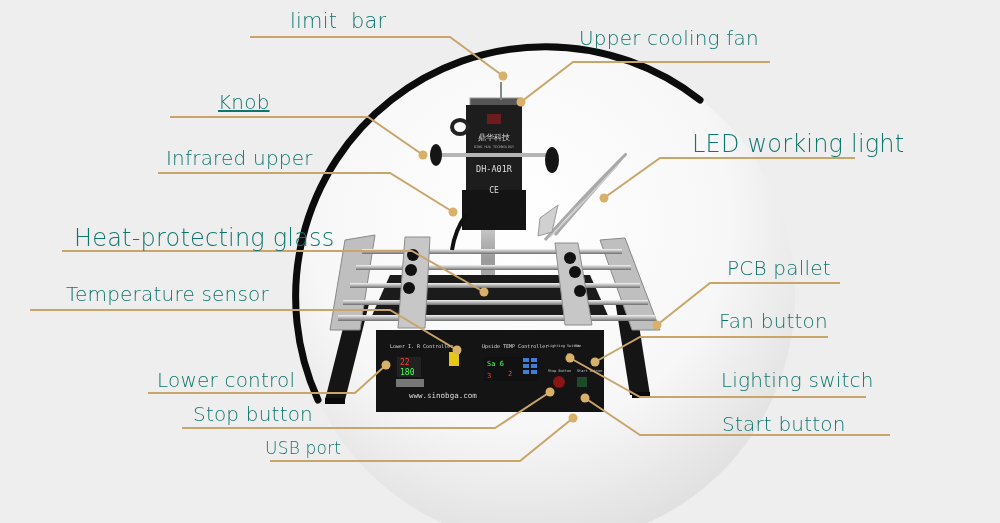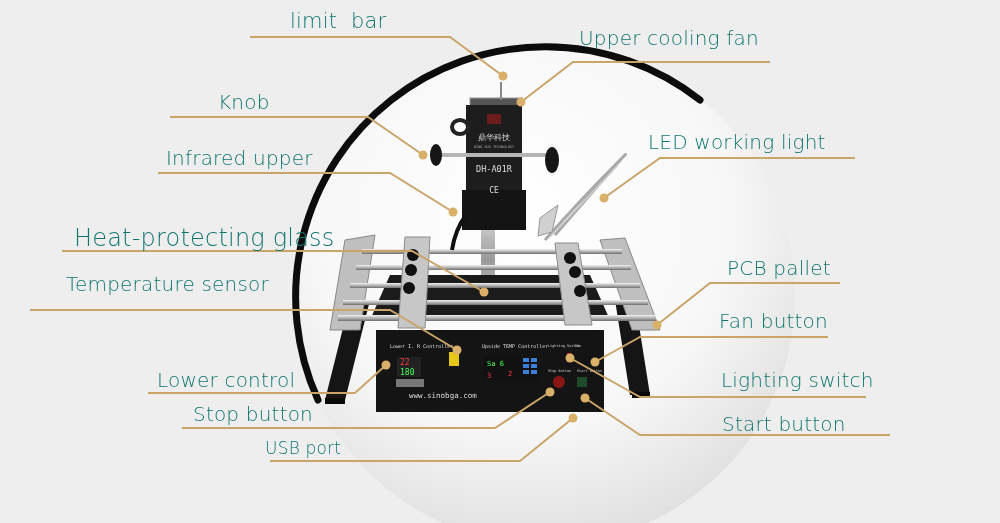--- a/index.html
+++ b/index.html
@@ -156,26 +156,26 @@
       <circle cx="386" cy="365" r="4.5"></circle>
       <circle cx="570" cy="358" r="4.5"></circle>
       <circle cx="550" cy="392" r="4.5"></circle>
       <circle cx="585" cy="398" r="4.5"></circle>
       <circle cx="573" cy="418" r="4.5"></circle>
     </g>
   </svg>
 
   <div class="label" style="left:290px; top:9px; font-size:21px; white-space:pre;">limit  bar</div>
   <div class="label" style="left:579px; top:26px; font-size:20px;">Upper cooling fan</div>
-  <div class="label" style="left:218px; top:90px; font-size:20px;">Knob</div>
-  <div class="label" style="left:648px; top:130px; font-size:20px;">LED working light</div>
+  <div class="label" style="left:218px; top:90px; font-size:20px;text-decoration:underline;">Knob</div>
+  <div class="label" style="left:692px; top:130px; font-size:24px;">LED working light</div>
   <div class="label" style="left:166px; top:146px; font-size:20px;">Infrared upper</div>
   <div class="label" style="left:74px; top:224px; font-size:24px;">Heat-protecting glass</div>
   <div class="label" style="left:727px; top:256px; font-size:20px;">PCB pallet</div>
-  <div class="label" style="left:66px; top:272px; font-size:20px;">Temperature sensor</div>
+  <div class="label" style="left:66px; top:282px; font-size:20px;">Temperature sensor</div>
   <div class="label" style="left:719px; top:309px; font-size:20px;">Fan button</div>
   <div class="label" style="left:157px; top:368px; font-size:20px;">Lower control</div>
   <div class="label" style="left:721px; top:368px; font-size:20px;">Lighting switch</div>
   <div class="label" style="left:193px; top:402px; font-size:20px;">Stop button</div>
   <div class="label" style="left:722px; top:412px; font-size:20px;">Start button</div>
   <div class="label" style="left:265px; top:438px; font-size:17px;">USB port</div>
 
 </div>
 
 </body></html>

